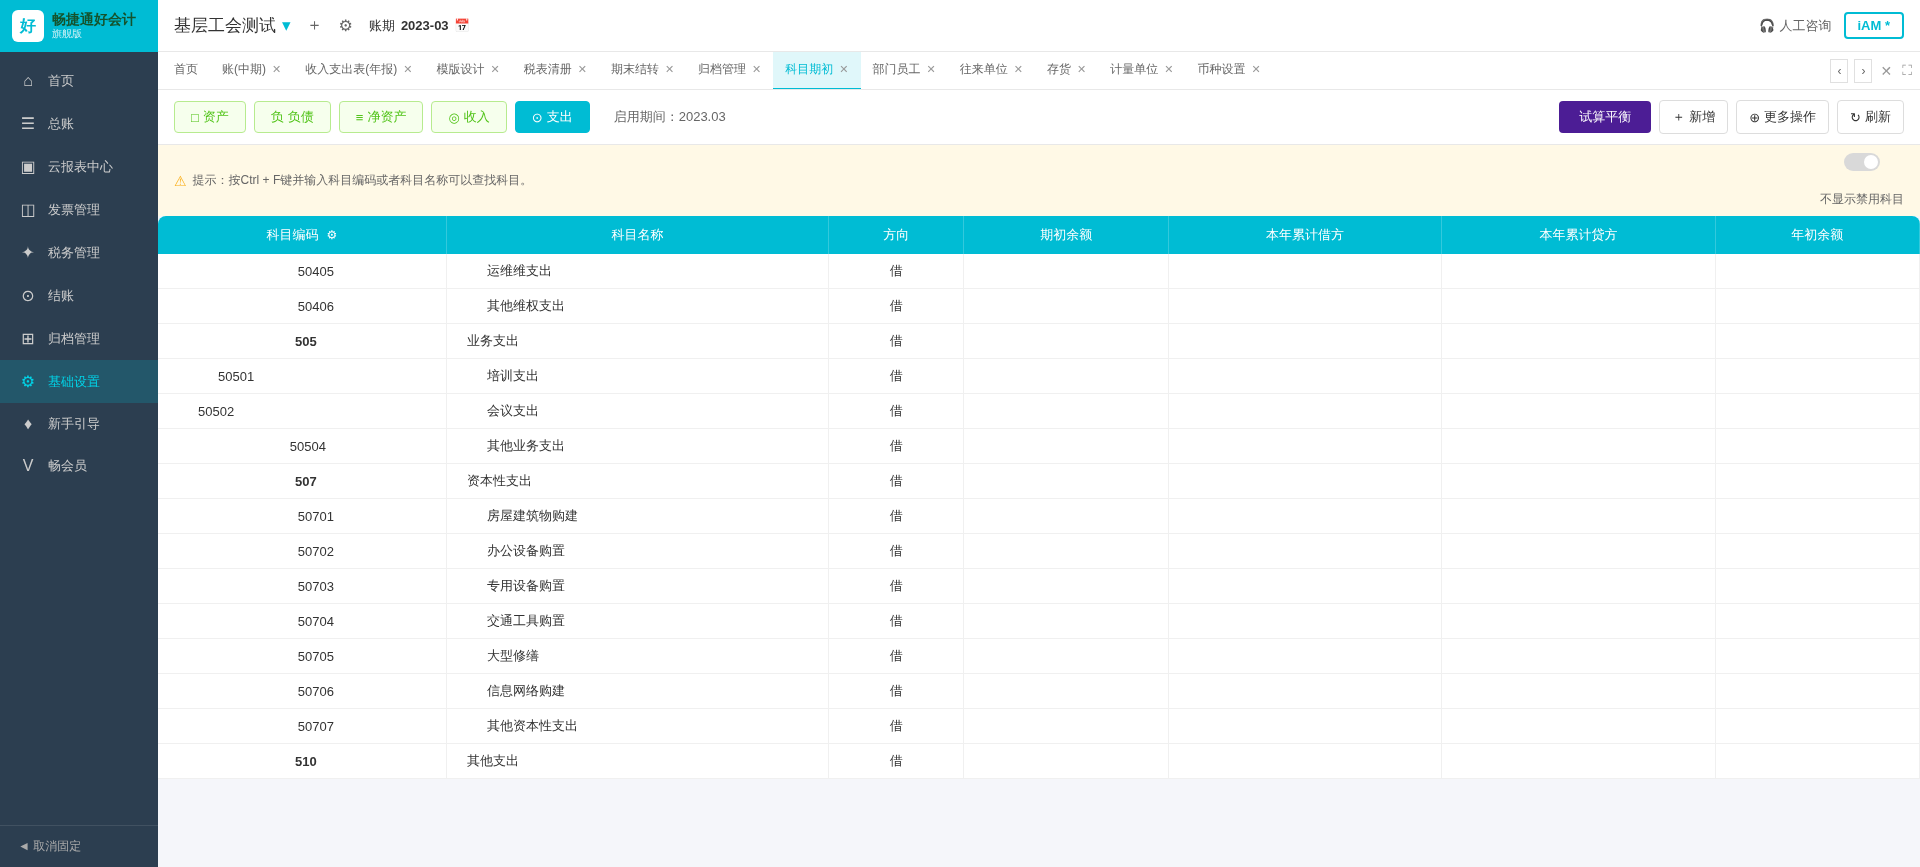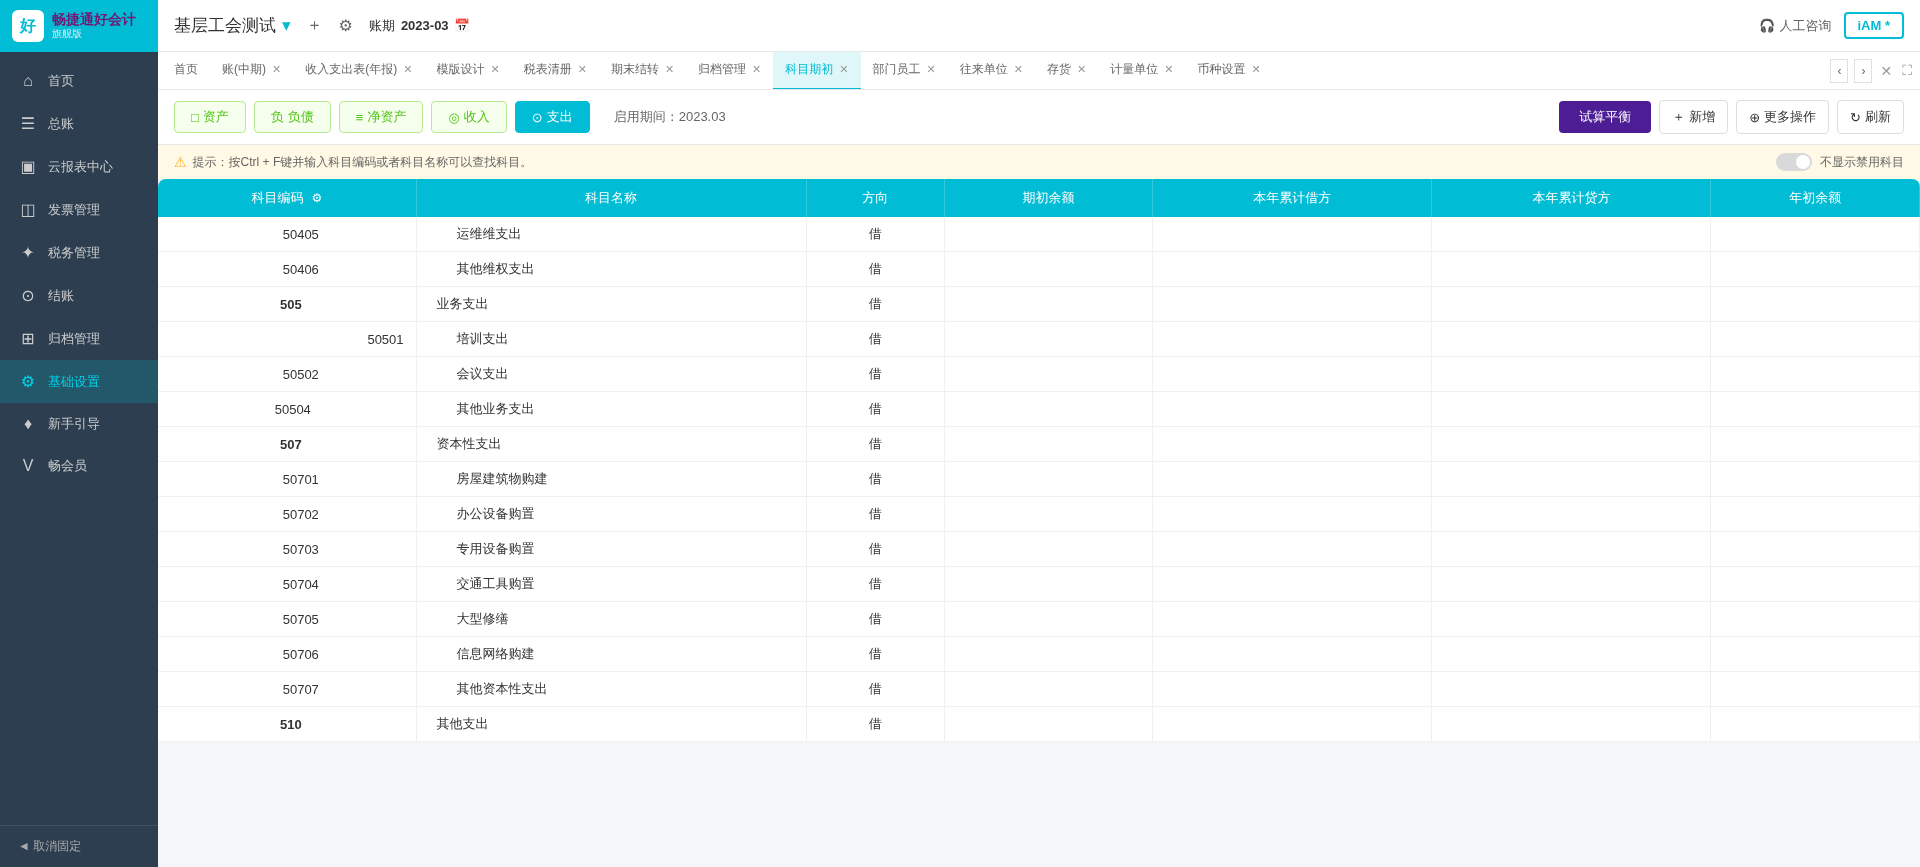--- a/index.html
+++ b/index.html
@@ -22,21 +22,21 @@
       gap: 8px;
       height: 52px;
     }
     .logo-icon {
       width: 32px; height: 32px;
       background: white;
       border-radius: 6px;
       display: flex; align-items: center; justify-content: center;
       font-size: 16px; color: #00bcd4; font-weight: bold;
     }
-    .logo-text { color: #701a75; font-size: 14px; font-weight: bold; line-height: 1.2; }
+    .logo-text { color: #14532d; font-size: 14px; font-weight: bold; line-height: 1.2; }
     .logo-sub { color: rgba(255,255,255,0.8); font-size: 10px; }
     .sidebar-nav { flex: 1; padding: 8px 0; }
     .nav-item {
       display: flex; align-items: center; gap: 10px;
       padding: 12px 18px; color: #ccc; cursor: pointer;
       transition: background 0.2s;
     }
     .nav-item.active { background: rgba(0,188,212,0.2); color: #00d4e8; }
     .nav-item .nav-icon { font-size: 16px; width: 20px; text-align: center; }
     .nav-item .nav-label { font-size: 13px; }
@@ -135,21 +135,21 @@
     }
 
     
     .hint-bar {
       background: #fff9e6; padding: 8px 16px;
       display: flex; align-items: center; justify-content: space-between;
       font-size: 12px; color: #666;
     }
     .hint-left { display: flex; align-items: center; gap: 6px; }
     .hint-icon { color: #faad14; font-size: 14px; }
-    .hint-toggle { display: flex; align-items: center; gap: 8px; }
+    .hint-toggle { display: flex; align-items: center; gap: 20px; flex-direction: column; }
     .toggle-switch {
       width: 36px; height: 18px; background: #ccc; border-radius: 9px;
       position: relative; cursor: pointer;
     }
     .toggle-switch.off { background: #d9d9d9; }
     .toggle-knob {
       width: 14px; height: 14px; background: white; border-radius: 50%;
       position: absolute; top: 2px; right: 2px;
     }
 
@@ -431,30 +431,30 @@
             <tr class="row-parent">
     <td style="text-align:center;font-weight:bold;">505</td>
     <td style="padding-left:20px;">业务支出</td>
     <td style="text-align:center;">借</td>
     <td></td>
     <td></td>
     <td></td>
     <td></td>
   </tr>
             <tr class="row-child">
-    <td style="padding-left:33px;text-align:right;">50501</td>
+    <td style="padding-left:60px;text-align:left;">50501</td>
     <td style="padding-left:40px;">培训支出</td>
     <td style="text-align:center;">借</td>
     <td></td>
     <td></td>
     <td></td>
     <td></td>
   </tr>
             <tr class="row-child">
-    <td style="padding-left:40px;text-align:center;">50502</td>
+    <td style="padding-left:40px;text-align:left;">50502</td>
     <td style="padding-left:40px;">会议支出</td>
     <td style="text-align:center;">借</td>
     <td></td>
     <td></td>
     <td></td>
     <td></td>
   </tr>
             <tr class="row-child">
     <td style="padding-left:24px;text-align:center;">50504</td>
     <td style="padding-left:40px;">其他业务支出</td>

